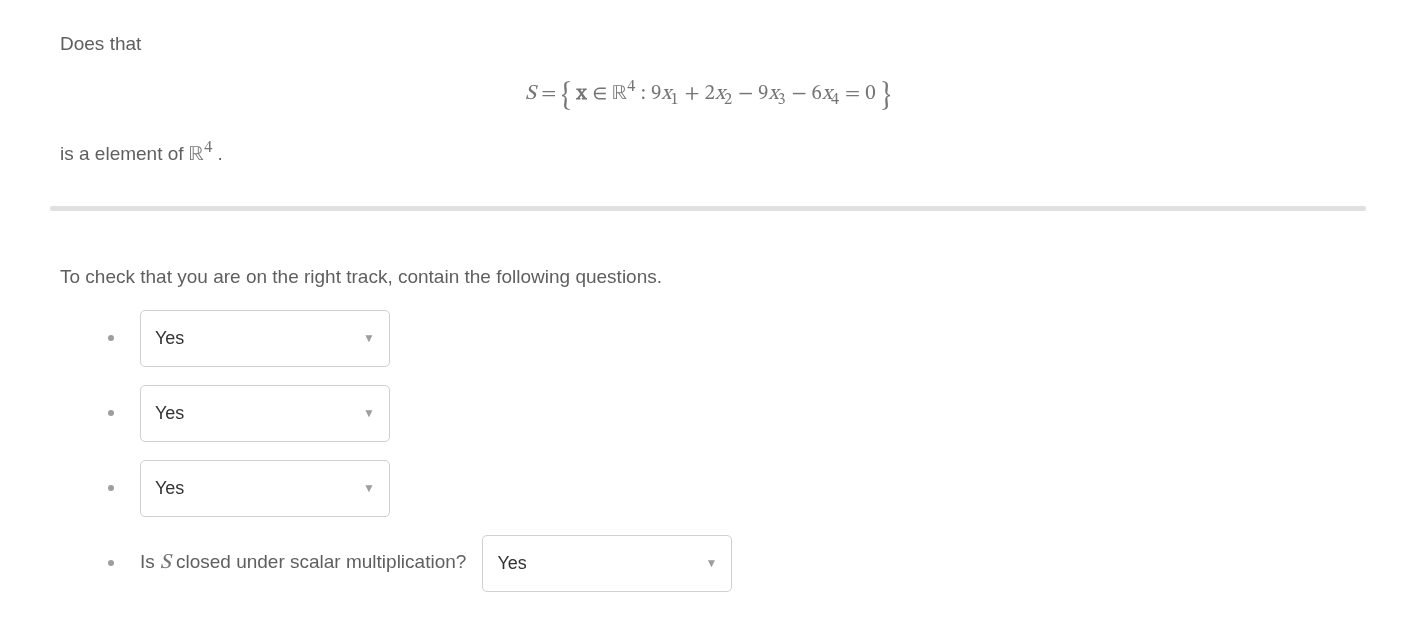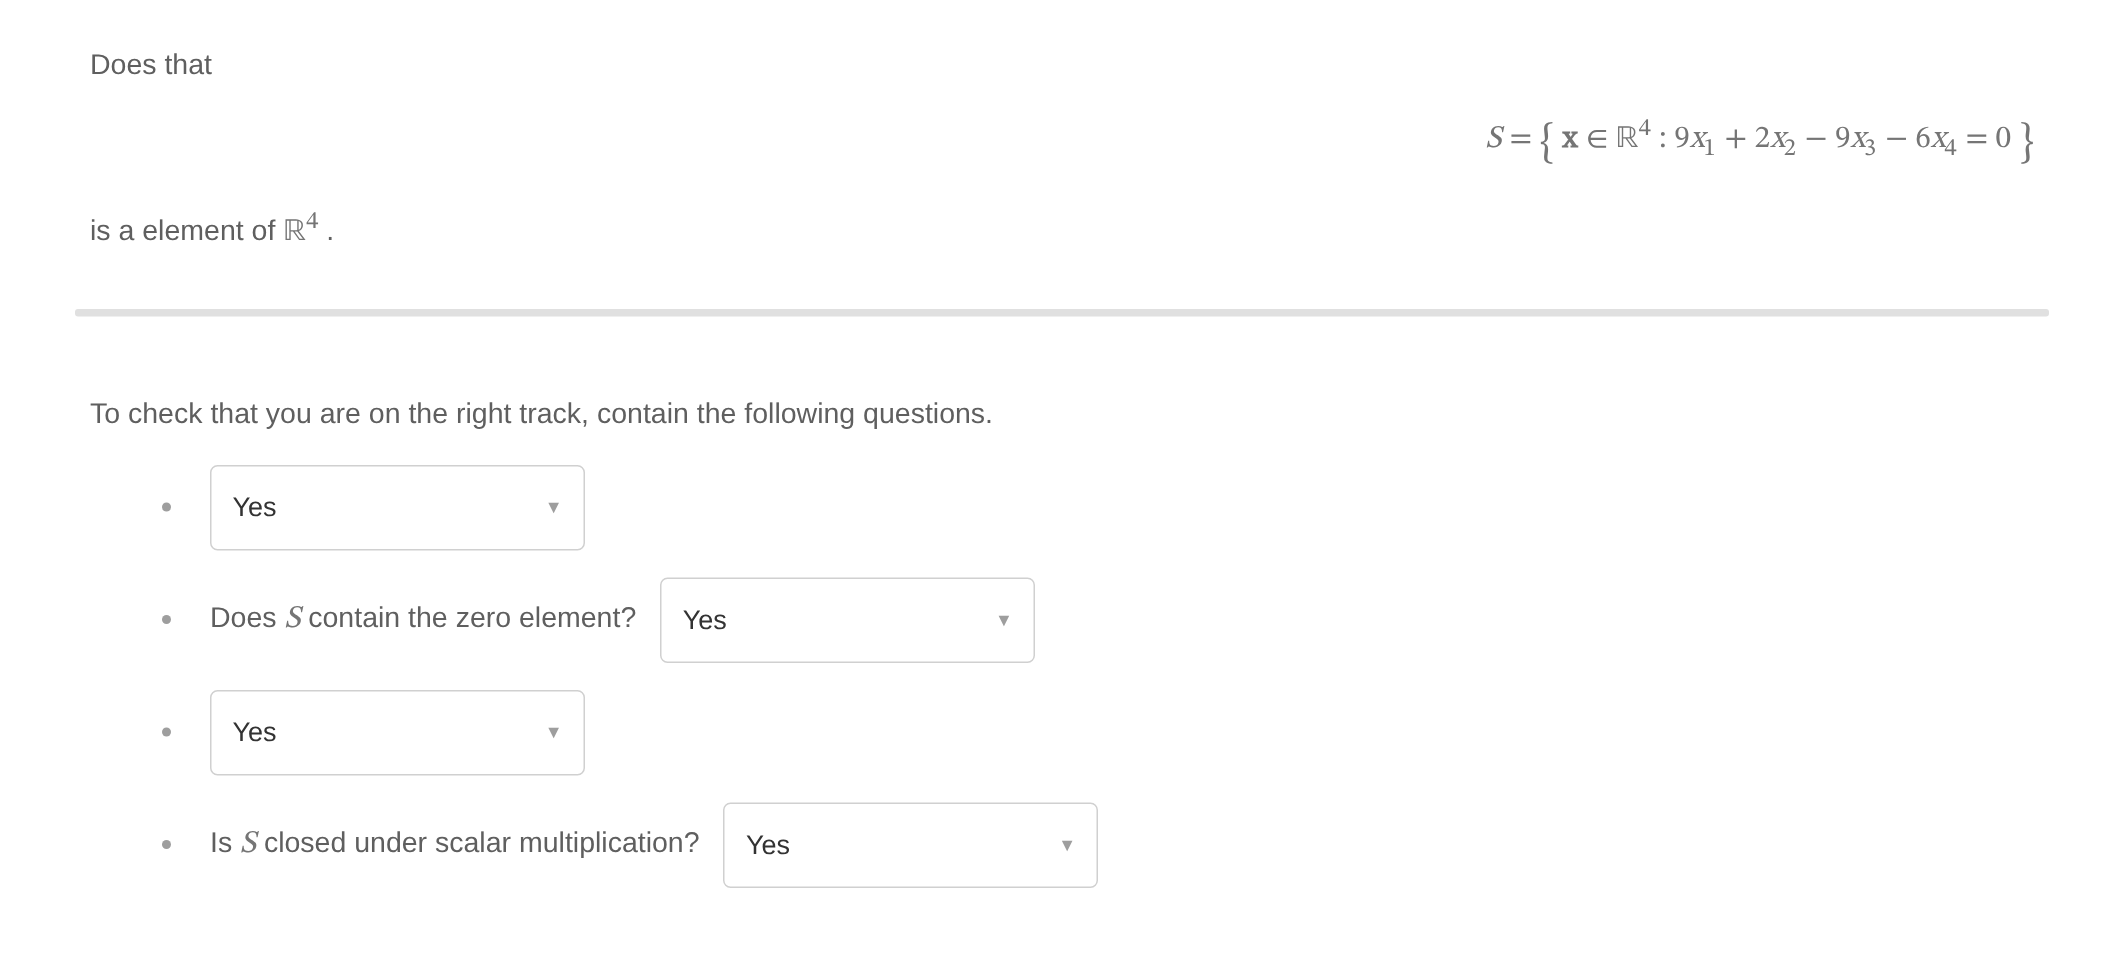--- a/index.html
+++ b/index.html
@@ -10,21 +10,21 @@
     color: #5f5f5f;
     width: 1416px;
     box-sizing: border-box;
     background: #ffffff;
   }
   .prompt-text {
     color: #5f5f5f;
     line-height: 1.5;
   }
   .math-display {
-    text-align: right;
+    text-align: center;
     margin: 18px 0 24px 0;
     font-family: "Cambria Math", "STIX Two Math", "Times New Roman", serif;
     font-size: 23px;
     color: #757575;
   }
   .math-inline {
     font-family: "Cambria Math", "STIX Two Math", "Times New Roman", serif;
     color: #757575;
     font-size: 21px;
   }
@@ -127,23 +127,20 @@
   <div class="question-row">
     <div class="bullet"></div>
     <div class="dropdown">
       <span>Yes</span>
       <span class="caret">▼</span>
     </div>
   </div>
 
   <div class="question-row">
     <div class="bullet"></div>
-    <div class="question-label">
-      <span>Does </span><span class="math-inline" style="font-style:italic;">S</span><span> contain the zero element?</span>
-    </div>
     <div class="dropdown">
       <span>Yes</span>
       <span class="caret">▼</span>
     </div>
   </div>
 
   <div class="question-row">
     <div class="bullet"></div>
     <div class="dropdown">
       <span>Yes</span>

